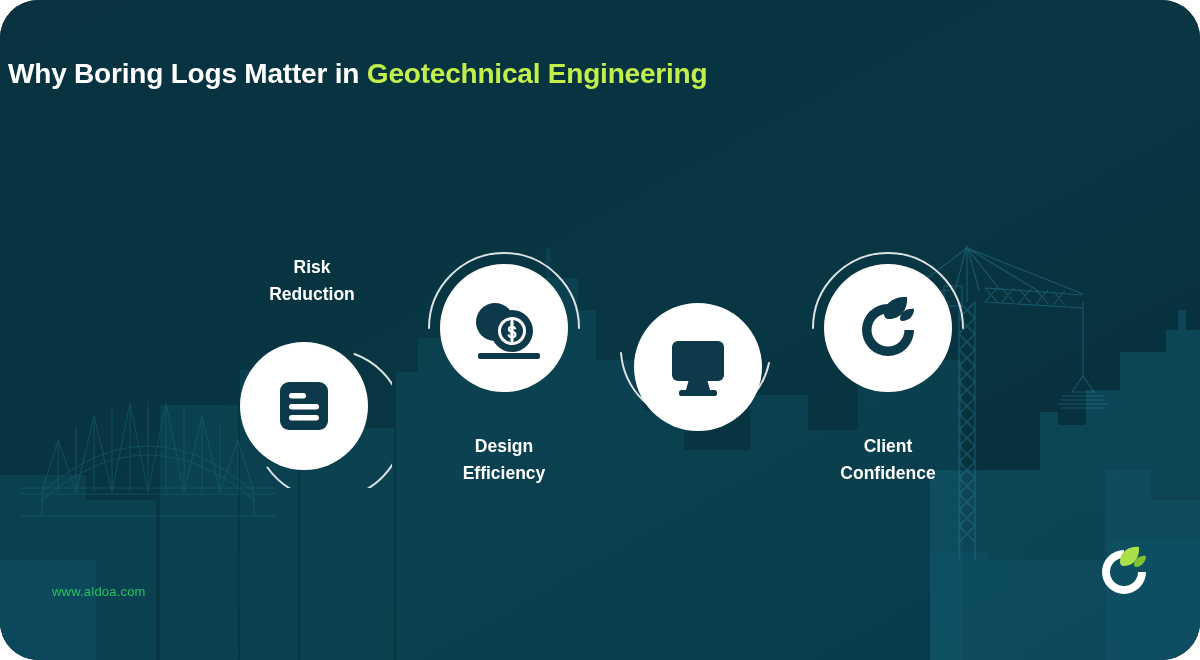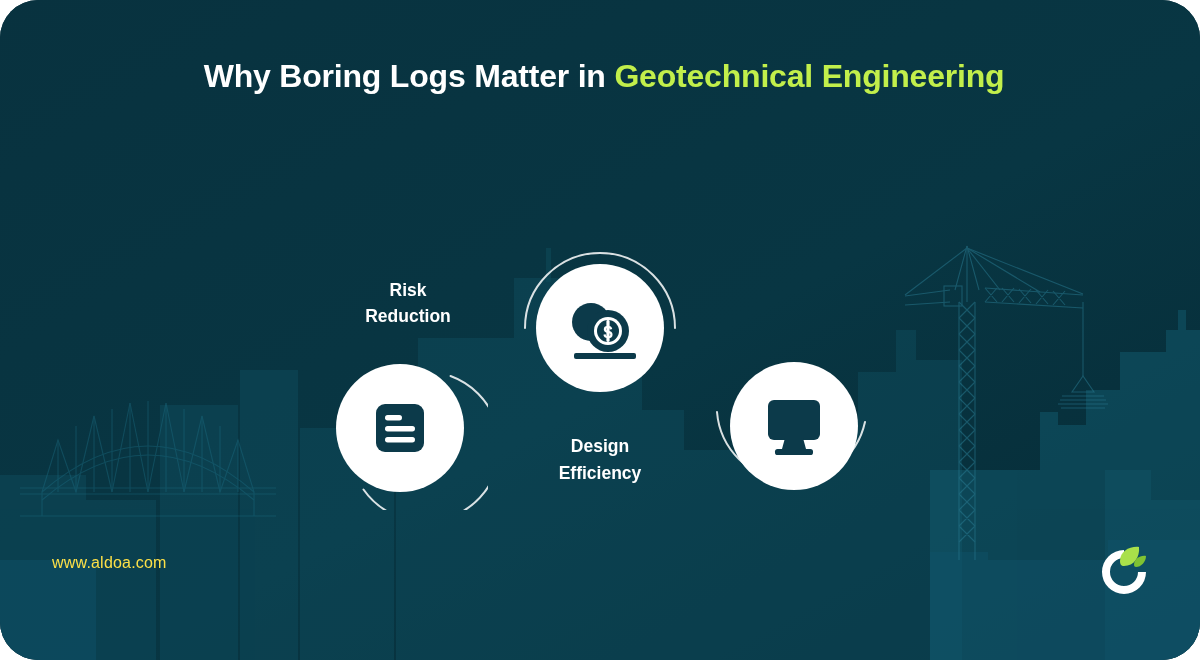--- a/index.html
+++ b/index.html
@@ -19,22 +19,21 @@
   
   #bg-city {
     position:absolute; inset:0;
     width:100%; height:100%;
     pointer-events:none;
   }
   
   #heading {
     position:absolute;
     top:58px; left:0; right:0;
-    text-align:center;
-    font-size:32px;
+    font-size:28px;
     font-weight:bold;
     letter-spacing:-0.2px;
     color:#ffffff;
     z-index:5;
     padding-left:8px;
   }
   #heading .accent { color:#c2ef4b; }
   
   #pillars {
     position:absolute;
@@ -46,42 +45,42 @@
     z-index:5;
   }
   .pillar {
     position:relative;
     width:192px;
     height:350px;
     display:flex;
     flex-direction:column;
     align-items:center;
   }
-  .pillar.label-top    { justify-content:flex-end; }
+  .pillar.label-top    { justify-content:center;margin-top:36px; }
   .pillar.label-bottom { justify-content:flex-start; padding-top:86px; }
 
   .pillar-label {
     color:#ffffff;
     font-size:17.5px;
     font-weight:bold;
     line-height:1.52;
     text-align:center;
     white-space:pre-line;
   }
   .pillar.label-top .pillar-label { margin-bottom:20px; }
   .pillar.label-bottom .pillar-label { order:2; margin-top:27px; }
   .badge { position:relative; width:160px; height:160px; flex:none; }
   .pillar.label-bottom .badge { order:1; }
   .badge svg { position:absolute; inset:0; width:160px; height:160px; }
   
   #site-url {
     position:absolute;
-    left:52px; bottom:88px;
-    color:#fde047;
-    font-size:16px;
+    left:52px; bottom:61px;
+    color:#22c55e;
+    font-size:13px;
     letter-spacing:0.2px;
     z-index:5;
   }
   #brand-logo {
     position:absolute;
     right:44px; bottom:56px;
     width:64px; height:64px;
     z-index:5;
   }
 </style>
@@ -285,20 +284,40 @@
           <g fill="#0c3a4a">
             <rect x="56" y="50" width="52" height="38" rx="6"></rect>
             <path d="M 56 82 L 108 82 L 108 84 a 6 6 0 0 1 -6 6 L 62 90 a 6 6 0 0 1 -6 -6 Z"></path>
             <path d="M 73 88 L 91 88 L 94 99 L 70 99 Z"></path>
             <rect x="63" y="99" width="38" height="6" rx="2.6"></rect>
           </g>
         </svg>
       </div>
     </div>
 
+    <div class="pillar label-bottom">
+      <div class="badge">
+        <svg viewBox="0 0 160 160">
+
+          <path d="M 5 82 A 75 75 0 0 1 155 82" fill="none" stroke="#ffffff" stroke-width="2" stroke-linecap="round" opacity="0.85"></path>
+          <circle cx="80" cy="82" r="64" fill="#ffffff"></circle>
+
+          <g fill="#0c3a4a">
+            <path d="M 80 58
+                     a 26 26 0 1 0 26 26
+                     l -9.5 0
+                     a 16.5 16.5 0 1 1 -16.5 -16.5 Z"></path>
+            <path d="M 76 68 C 76 56 88 50 99 51 C 100 63 93 73 81 73 C 78 73 76 71 76 68 Z"></path>
+            <path d="M 92 73 C 92 66 99 62 106 63 C 106 70 101 75 94 75 C 93 75 92 74 92 73 Z"></path>
+          </g>
+        </svg>
+      </div>
+      <div class="pillar-label">Client
+Confidence</div>
+    </div>
 
   </div>
 
   <div id="site-url">www.aldoa.com</div>
 
   <svg id="brand-logo" viewBox="0 0 64 64">
     <path d="M 32 10
              a 22 22 0 1 0 22 22
              l -8 0
              a 14 14 0 1 1 -14 -14 Z" fill="#ffffff"></path>

